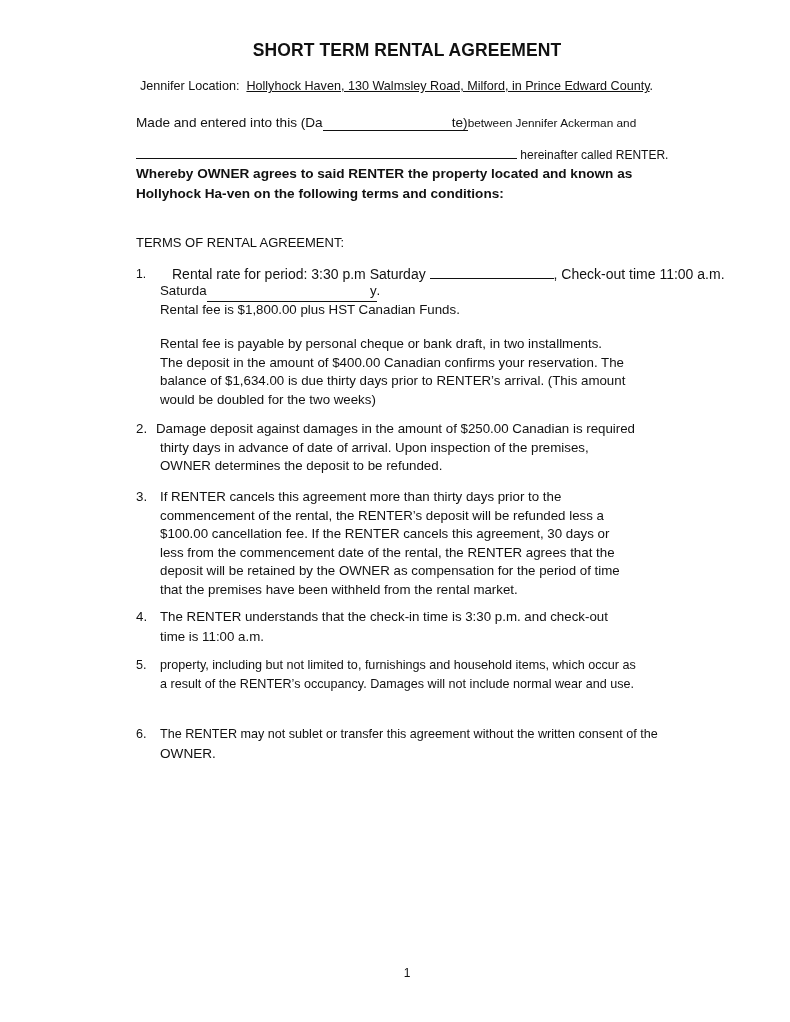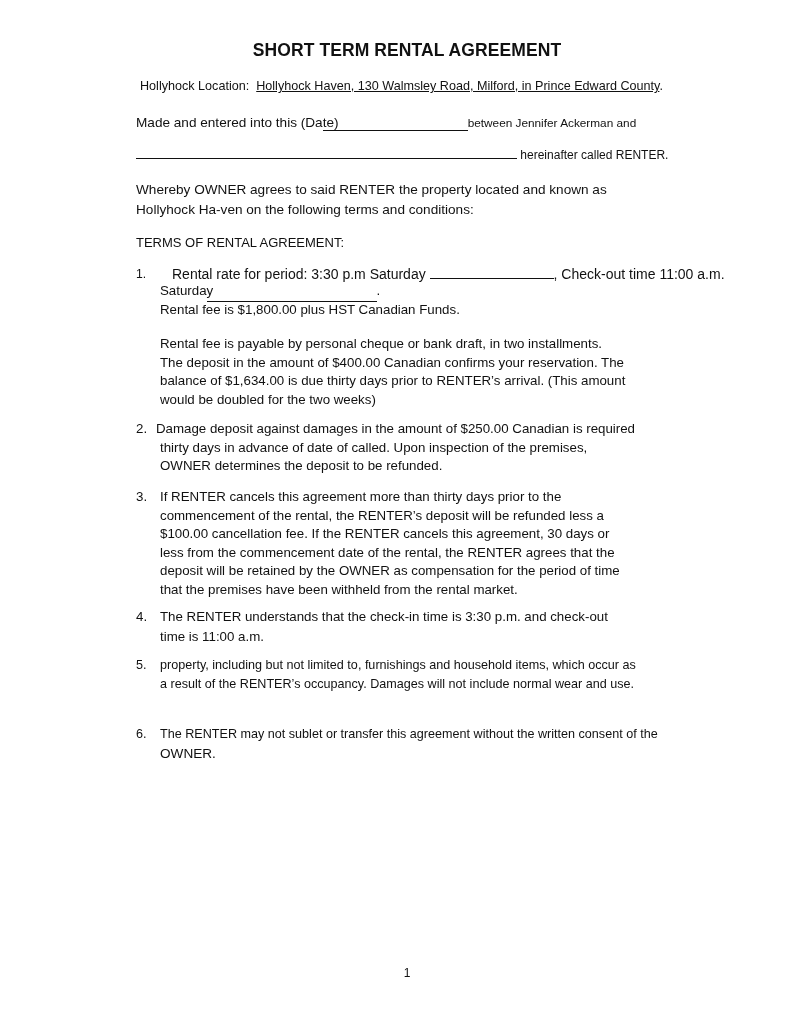--- a/index.html
+++ b/index.html
@@ -5,52 +5,52 @@
   html, body { margin: 0; padding: 0; background: #ffffff; }
   body { width: 790px; height: 1022px; position: relative; overflow: hidden;
          font-family: "Liberation Sans", sans-serif; color: #111111; }
   .page { position: absolute; left: 0; top: 0; width: 790px; height: 812px; margin-left: 12px; }
   .abs { position: absolute; white-space: nowrap; }
   .title { top: 40px; left: 0; width: 790px; text-align: center; font-weight: bold; font-size: 17.5px; letter-spacing: 0.1px; }
   .loc { top: 79px; left: 128px; font-size: 12.6px; }
   .loc .u { text-decoration: underline; }
   .made { top: 115px; left: 124px; font-size: 13.6px; }
   .small { font-size: 11.8px; }
-  .line { display: inline-block; border-bottom: 1.3px solid #111; vertical-align: baseline; }
+  .line { display: inline-block; border-bottom: 1.3px solid #111; vertical-align: baseline; text-align: right; }
   .renter { top: 146px; left: 124px; font-size: 12px; }
   .para { left: 124px; font-size: 13.6px; line-height: 20px; }
   .heading { top: 235px; left: 124px; font-weight: normal; font-size: 13px; }
   .item { position: absolute; left: 124px; font-size: 13.3px; line-height: 18.5px; }
   .num { position: absolute; left: 0; }
   .body { position: absolute; left: 24px; white-space: nowrap; }
   .i5 .body, .i6 .body { font-size: 12.6px; line-height: 19px; }
   .pageno { top: 966px; left: 0; width: 790px; text-align: center; font-size: 12px; }
 </style>
 </head>
 <body>
 
 <div class="page">
 
   <div class="abs title">SHORT TERM RENTAL AGREEMENT</div>
 
   <div class="abs loc">
-    <span>Hollyhock Location:</span>&nbsp;
+    <span>Jennifer Location:</span>&nbsp;
     <span class="u">Hollyhock Haven, 130 Walmsley Road, Milford, in Prince Edward County</span><span>.</span>
   </div>
 
   <div class="abs made">
     <span>Made and entered into this (Da</span><span class="line" style="width:145px;"><span>te)</span></span><span class="small">between Jennifer Ackerman and</span>
   </div>
 
   <div class="abs renter">
     <span class="line" style="width:381px;height:12px;"></span>
     <span>hereinafter called RENTER.</span>
   </div>
 
-  <div class="abs para" style="top:180px;">
+  <div class="abs para" style="top:164px;font-weight:bold;">
     <div>Whereby OWNER agrees to said RENTER the property located and known as</div>
     <div>Hollyhock Ha-ven on the following terms and conditions:</div>
   </div>
 
   <div class="abs heading">TERMS OF RENTAL AGREEMENT:</div>
 
   <div class="item i1" style="top:265px;">
     <span class="num" style="font-size:12.2px;">1.</span>
     <div class="body" style="left:36px;font-size:14px;">
       <span>Rental rate for period: 3:30 p.m Saturday</span>
@@ -67,21 +67,21 @@
       <div>would be doubled for the two weeks)</div>
     </div>
   </div>
 
   <div class="item" style="top:420px;">
     <span class="num">2.</span>
     <div class="body" style="left:20px;">
       <div>Damage deposit against damages in the amount of $250.00 Canadian is required</div>
     </div>
     <div class="body" style="top:18.5px;">
-      <div>thirty days in advance of date of called. Upon inspection of the premises,</div>
+      <div>thirty days in advance of date of arrival. Upon inspection of the premises,</div>
       <div>OWNER determines the deposit to be refunded.</div>
     </div>
   </div>
 
   <div class="item" style="top:488px;">
     <span class="num">3.</span>
     <div class="body">
       <div>If RENTER cancels this agreement more than thirty days prior to the</div>
       <div>commencement of the rental, the RENTER’s deposit will be refunded less a</div>
       <div>$100.00 cancellation fee. If the RENTER cancels this agreement, 30 days or</div>

